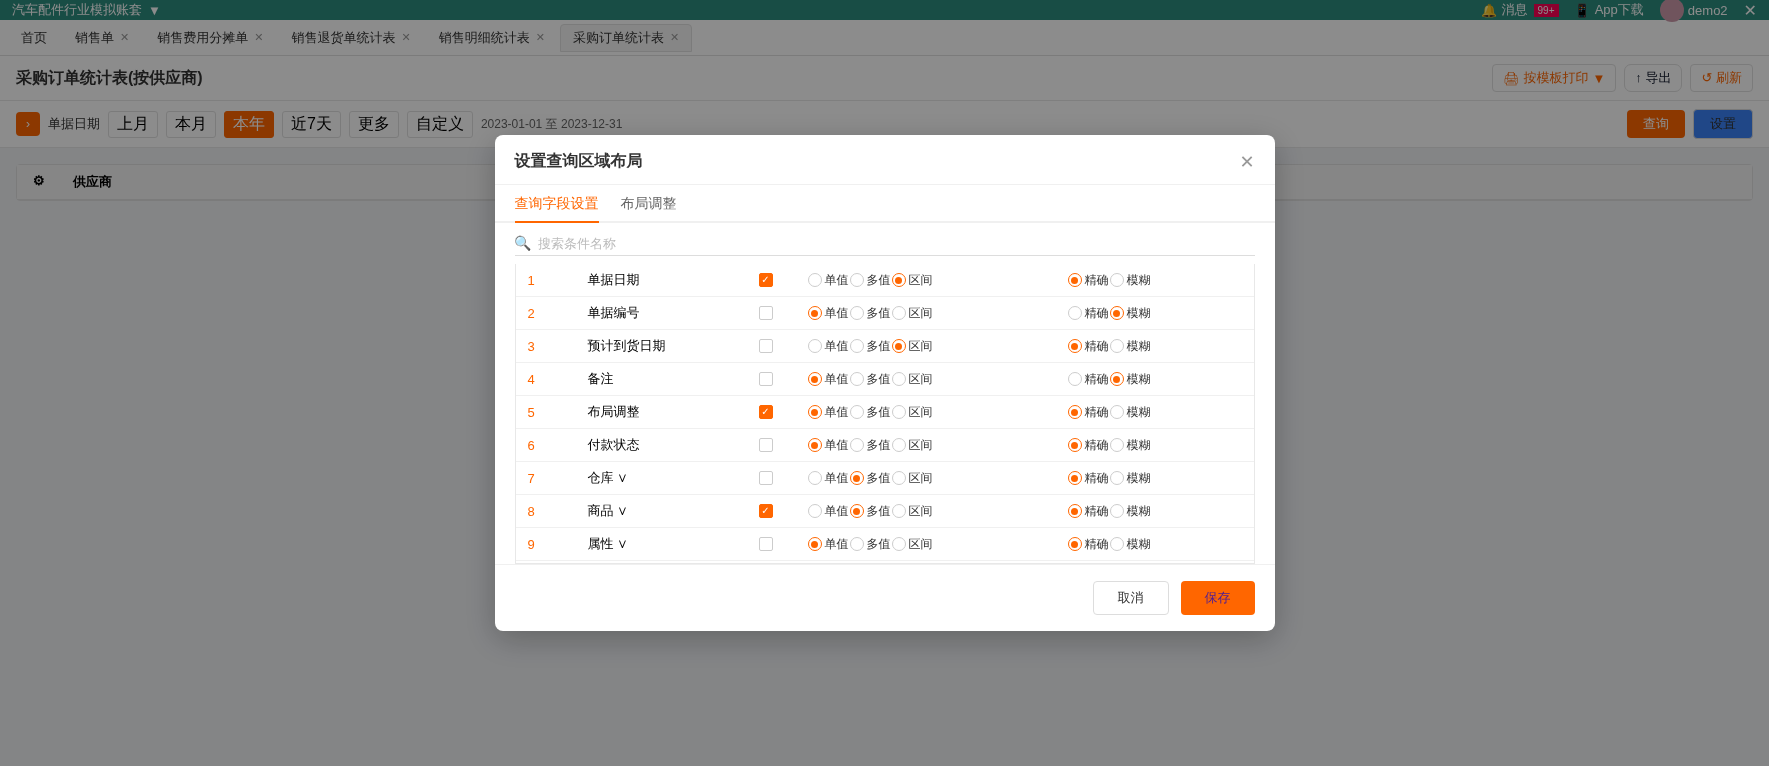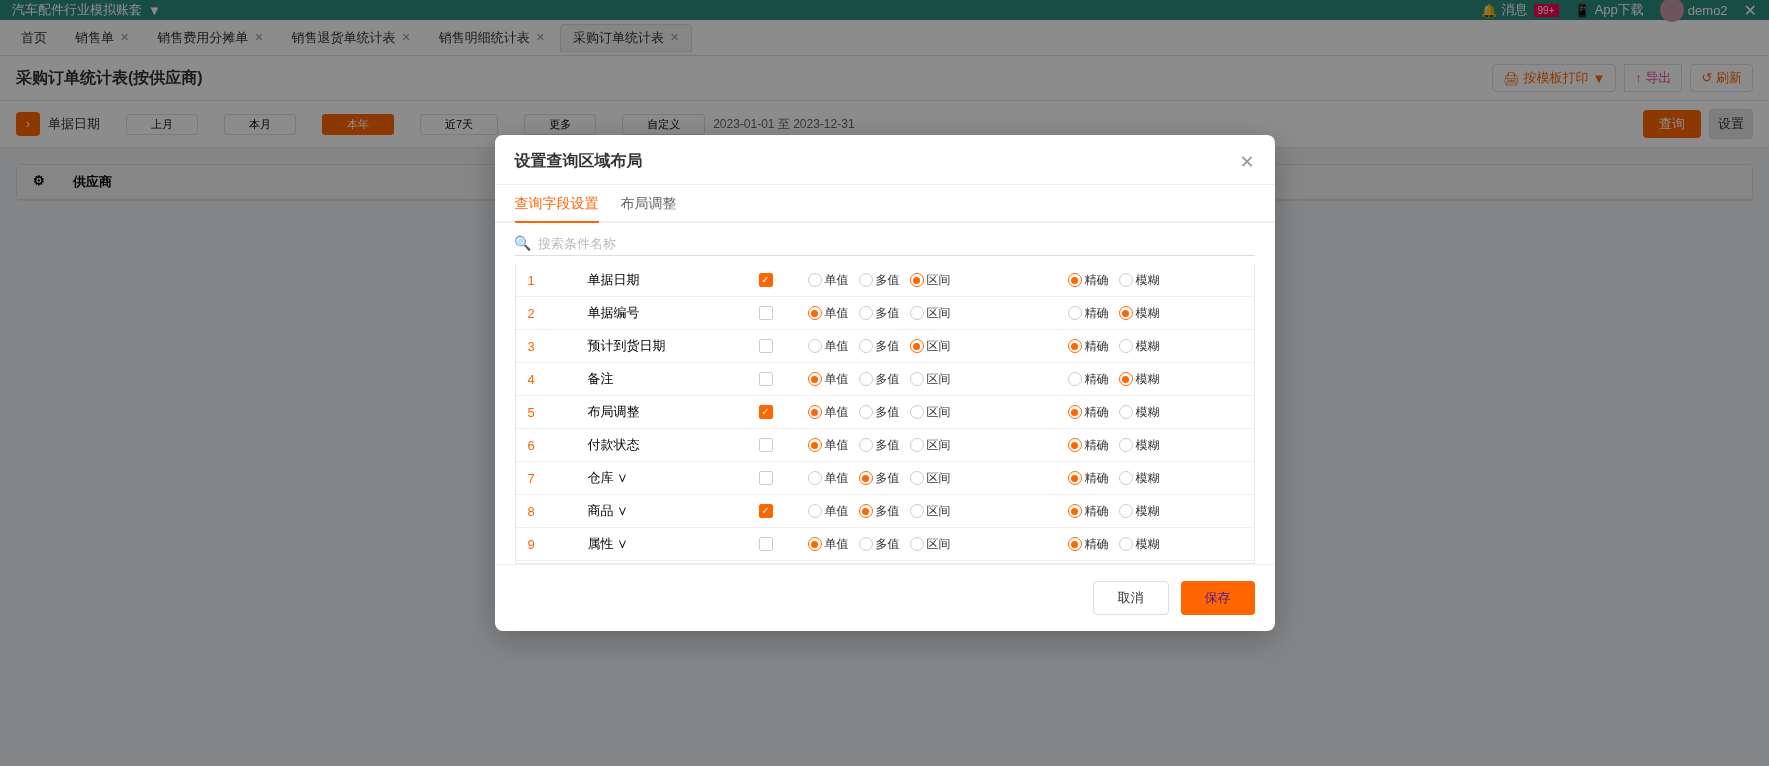--- a/index.html
+++ b/index.html
@@ -51,35 +51,35 @@
       background: #fff;
       padding: 8px 16px;
       display: flex;
       align-items: center;
       justify-content: space-between;
       border-bottom: 1px solid #e8e8e8;
     }
     .page-title { font-size: 16px; font-weight: bold; color: #333; }
     .header-actions { display: flex; align-items: center; gap: 8px; }
     .btn-print { border: 1px solid #e0e0e0; background: #fff; padding: 4px 10px; border-radius: 4px; font-size: 13px; cursor: pointer; display: flex; align-items: center; gap: 4px; color: #f60; }
-    .btn-export { border: 1px solid #e0e0e0; background: #fff; padding: 4px 10px; border-radius: 0; font-size: 13px; cursor: pointer; color: #ec4899; }
+    .btn-export { border: 1px solid #e0e0e0; background: #fff; padding: 4px 10px; border-radius: 7px; font-size: 13px; cursor: pointer; color: #0f172a; }
     .btn-refresh { border: 1px solid #e0e0e0; background: #fff; padding: 4px 10px; border-radius: 4px; font-size: 13px; cursor: pointer; color: #f60; }
 
     
     .filter-bar {
       background: #fff;
       padding: 8px 16px;
       display: flex;
       align-items: center;
       gap: 8px;
       border-bottom: 1px solid #e8e8e8;
     }
     .filter-toggle { background: #f60; color: #fff; border: none; width: 24px; height: 24px; border-radius: 4px; cursor: pointer; font-size: 12px; }
     .date-label { font-size: 13px; color: #333; }
-    .date-btn { padding: 2px 24px; border-radius: 3px; border: 1px solid #e0e0e0; background: #fff; font-size: 11px; cursor: pointer; margin-left: 18px; }
+    .date-btn { padding: 2px 8px; border-radius: 3px; border: 1px solid #e0e0e0; background: #fff; font-size: 16px; cursor: pointer; }
     .date-btn.active { background: #f60; color: #fff; border-color: #f60; }
     .date-range { font-size: 12px; color: #666; }
 
     
     .overlay {
       position: fixed;
       top: 0; left: 0; right: 0; bottom: 0;
       background: rgba(0,0,0,0.45);
       z-index: 100;
       display: flex;
@@ -176,21 +176,21 @@
       grid-template-columns: 60px 160px 60px 260px 200px;
       border-bottom: 1px solid #f0f0f0;
       align-items: center;
       padding: 7px 0;
       font-size: 13px;
     }
     .dt-row > div { padding: 0 12px; }
     .dt-cell-num { color: #f60; font-weight: 500; }
 
     
-    .radio-group { display: flex; align-items: center; gap: 10px; }
+    .radio-group { display: flex; align-items: center; gap: 1px; }
     .radio-item { display: flex; align-items: center; gap: 3px; cursor: pointer; font-size: 12px; color: #333; }
     .radio-circle {
       width: 14px; height: 14px; border-radius: 50%;
       border: 1.5px solid #ccc;
       display: flex; align-items: center; justify-content: center;
       background: #fff;
     }
     .radio-circle.checked { border-color: #f60; }
     .radio-circle.checked::after {
       content: '';
@@ -315,21 +315,21 @@
   <span class="date-label">单据日期</span>
   <button class="date-btn">上月</button>
   <button class="date-btn">本月</button>
   <button class="date-btn active" style="background:#f60;color:#fff;border-color:#f60;">本年</button>
   <button class="date-btn">近7天</button>
   <button class="date-btn">更多</button>
   <button class="date-btn">自定义</button>
   <span class="date-range">2023-01-01 至 2023-12-31</span>
   <span style="flex:1"></span>
   <button style="background:#f60;color:#fff;border:none;padding:5px 16px;border-radius:4px;font-size:13px;cursor:pointer;">查询</button>
-  <button style="background:#e5e5e5;color:#333;border:1px solid #ddd;padding:5px 8px;border-radius:4px;font-size:13px;cursor:pointer;">设置</button>
+  <button style="background:#3b82f6;color:#333;border:1px solid #ddd;padding:5px 16px;border-radius:4px;font-size:13px;cursor:pointer;">设置</button>
 </div>
 
 <div style="padding: 16px; position: relative;">
   <div style="background:#fff;border:1px solid #e0e0e0;border-radius:4px;">
     <div style="display:grid;grid-template-columns:40px 1fr 1fr;background:#f5f5f5;border-bottom:1px solid #e0e0e0;padding:8px 16px;font-weight:bold;font-size:13px;">
       <div><span>⚙</span></div>
       <div>供应商</div>
       <div>供应商</div>
     </div>
   </div>

